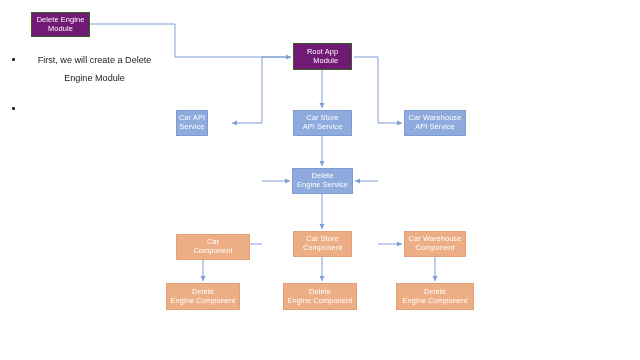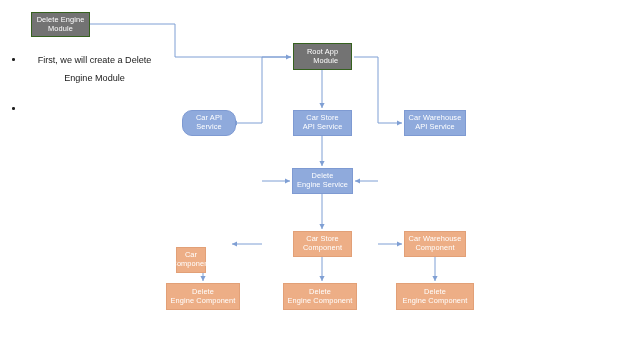--- a/index.html
+++ b/index.html
@@ -33,21 +33,21 @@
     align-items: center;
     justify-content: center;
     text-align: center;
     color: #ffffff;
     line-height: 1.18;
     letter-spacing: 0.1px;
     white-space: pre-line;
     z-index: 3;
   }
   .node-green {
-    background: #737373;
+    background: #701a75;
     border: 1px solid #36611f;
     font-size: 7.4px;
   }
   .node-blue {
     background: #8faadc;
     border: 1px solid #7e9ad2;
     font-size: 7.4px;
   }
   .node-orange {
     background: #edae86;
@@ -122,29 +122,29 @@
     <div class="bullet">
       <span class="dot"></span>
     </div>
   </div>
 
   <div id="nodes-layer">
       <div class="node node-green" style="left: 31px; top: 12px; width: 59px; height: 25px;"><span>Delete Engine
 Module</span></div>
       <div class="node node-green" style="left: 293px; top: 43px; width: 59px; height: 27px; text-align: right;"><span>Root App
 Module</span></div>
-      <div class="node node-blue" style="left: 182px; top: 110px; width: 54px; height: 26px; border-radius: 10px;"><span>Car API
+      <div class="node node-blue" style="left: 176px; top: 110px; width: 32px; height: 26px;"><span>Car API
 Service</span></div>
       <div class="node node-blue" style="left: 293px; top: 110px; width: 59px; height: 26px;"><span>Car Store
 API Service</span></div>
       <div class="node node-blue" style="left: 404px; top: 110px; width: 62px; height: 26px;"><span>Car Warehouse
 API Service</span></div>
       <div class="node node-blue" style="left: 292px; top: 168px; width: 61px; height: 26px;"><span>Delete
 Engine Service</span></div>
-      <div class="node node-orange" style="left: 176px; top: 247px; width: 30px; height: 26px;"><span>Car
+      <div class="node node-orange" style="left: 176px; top: 234px; width: 74px; height: 26px;"><span>Car
 Component</span></div>
       <div class="node node-orange" style="left: 293px; top: 231px; width: 59px; height: 26px;"><span>Car Store
 Component</span></div>
       <div class="node node-orange" style="left: 404px; top: 231px; width: 62px; height: 26px;"><span>Car Warehouse
 Component</span></div>
       <div class="node node-orange" style="left: 166px; top: 283px; width: 74px; height: 27px;"><span>Delete
 Engine Component</span></div>
       <div class="node node-orange" style="left: 283px; top: 283px; width: 74px; height: 27px;"><span>Delete
 Engine Component</span></div>
       <div class="node node-orange" style="left: 396px; top: 283px; width: 78px; height: 27px;"><span>Delete

